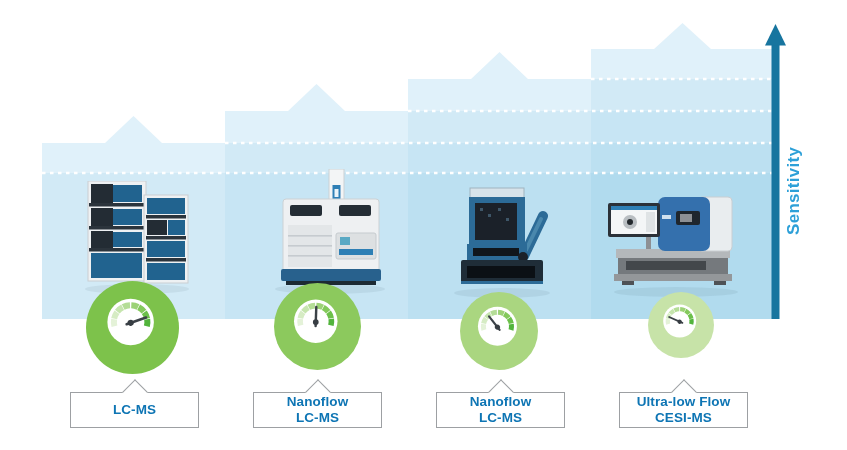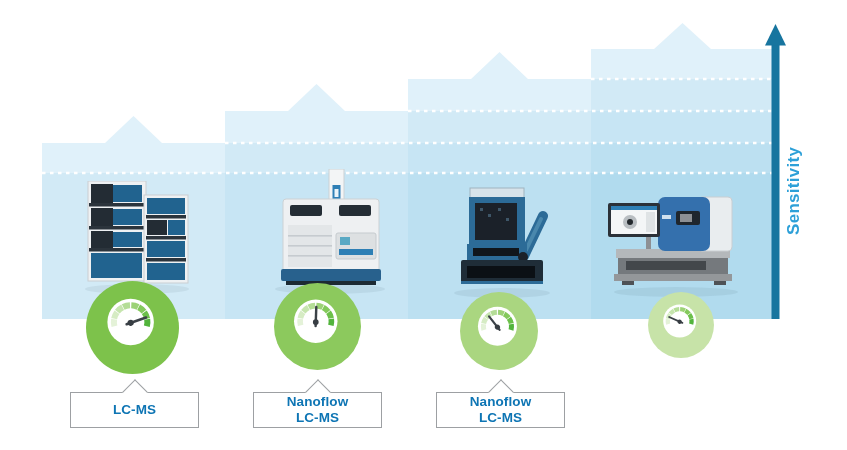--- a/index.html
+++ b/index.html
@@ -237,14 +237,19 @@
     <span class="label-line">Nanoflow</span>
     <span class="label-line">LC-MS</span>
   </div>
 
   <div class="label-box" style="left:436px">
     <div class="label-pointer"></div>
     <span class="label-line">Nanoflow</span>
     <span class="label-line">LC-MS</span>
   </div>
 
+  <div class="label-box" style="left:619px">
+    <div class="label-pointer"></div>
+    <span class="label-line">Ultra-low Flow</span>
+    <span class="label-line">CESI-MS</span>
+  </div>
 
 </div>
 
 </body></html>

